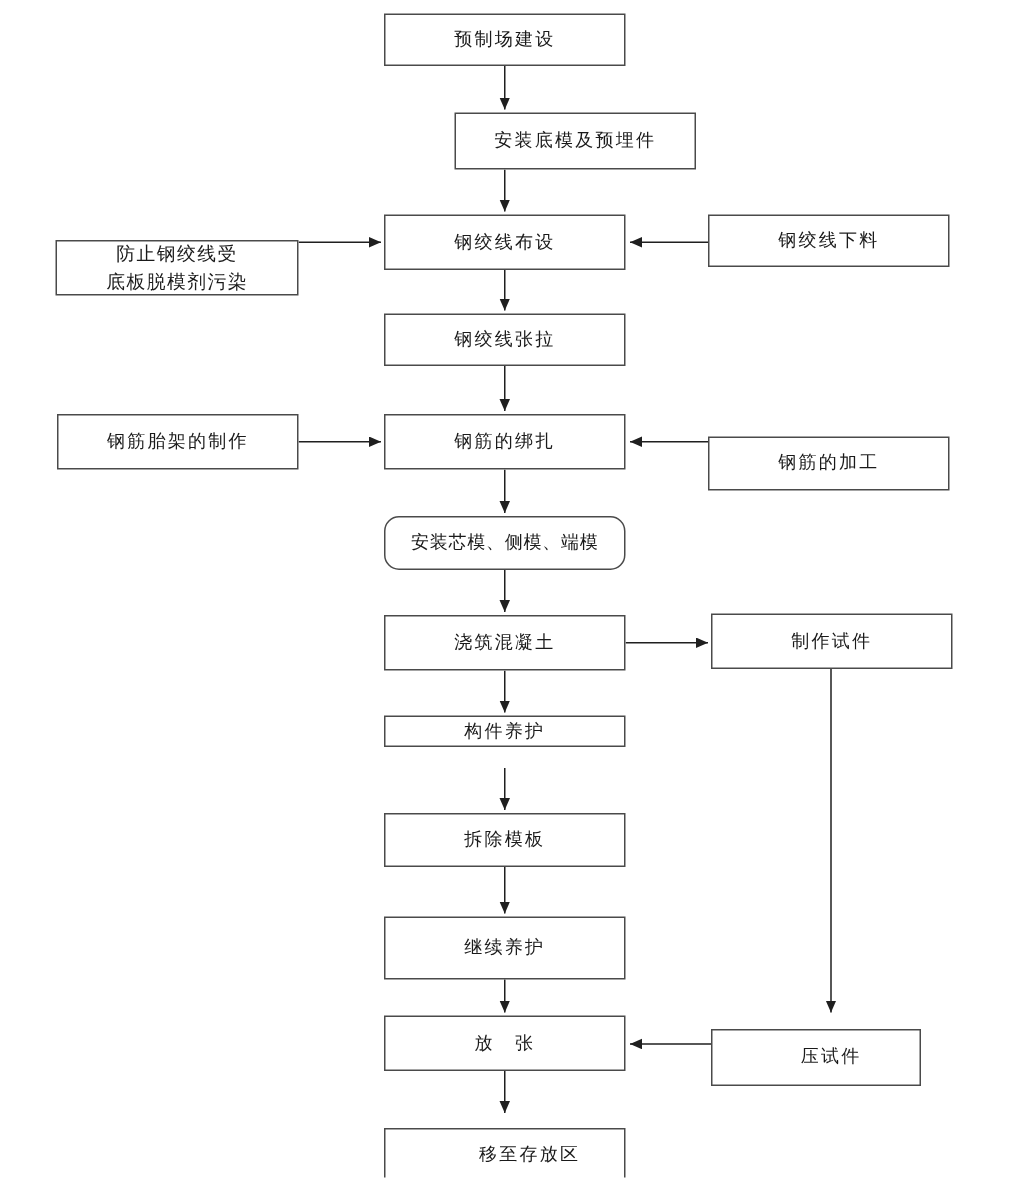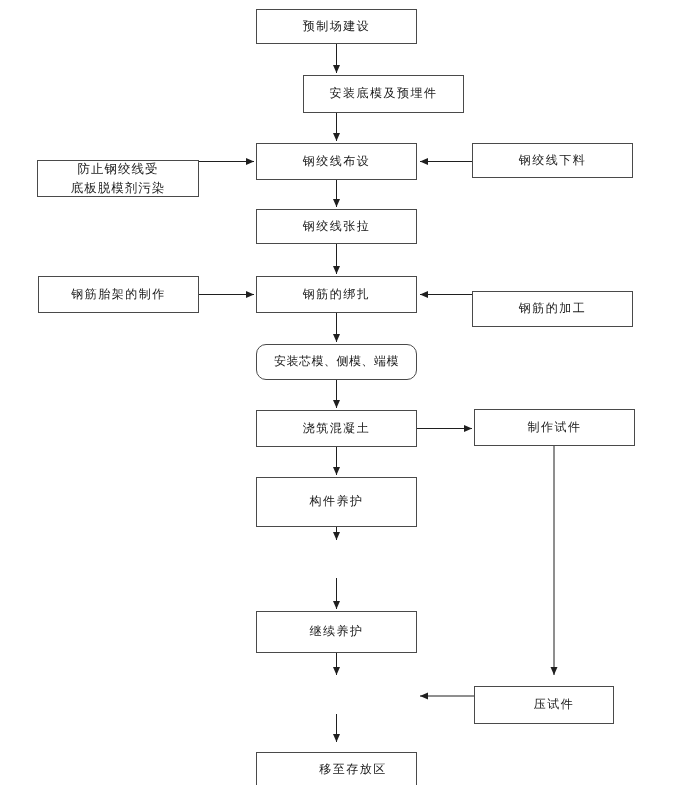--- a/index.html
+++ b/index.html
@@ -40,21 +40,21 @@
     letter-spacing:1px;
   }
   
   .m0 {left:256px; top:9px;   width:161px; height:35px;}
   .m1 {left:256px; top:75px;  width:161px; height:38px;margin-left:47px;}
   .m2 {left:256px; top:143px; width:161px; height:37px;}
   .m3 {left:256px; top:209px; width:161px; height:35px;}
   .m4 {left:256px; top:276px; width:161px; height:37px;}
   .m5 {left:256px; top:344px; width:161px; height:36px; letter-spacing:0.5px;border-radius:10px;}
   .m6 {left:256px; top:410px; width:161px; height:37px;}
-  .m7 {left:256px; top:477px; width:161px; height:50px;}
+  .m7 {left:256px; top:477px; width:161px; height:21px;}
   .m8 {left:256px; top:542px; width:161px; height:36px;}
   .m9 {left:256px; top:611px; width:161px; height:42px;}
   .m10{left:256px; top:677px; width:161px; height:37px;}
   .m11{left:256px; top:752px; width:161px; height:35px;padding-left:33px;}
   
   .l0 {left:37px;  top:160px; width:162px; height:37px;}
   .l1 {left:38px;  top:276px; width:161px; height:37px;}
   
   .r0 {left:472px; top:143px; width:161px; height:35px;}
   .r1 {left:472px; top:277px; width:161px; height:36px;margin-top:14px;}
@@ -97,21 +97,23 @@
   </svg>
 
   <div class="node m0">预制场建设</div>
   <div class="node m1">安装底模及预埋件</div>
   <div class="node m2">钢绞线布设</div>
   <div class="node m3">钢绞线张拉</div>
   <div class="node m4">钢筋的绑扎</div>
   <div class="node m5">安装芯模、侧模、端模</div>
   <div class="node m6">浇筑混凝土</div>
   <div class="node m7">构件养护</div>
+  <div class="node m8">拆除模板</div>
   <div class="node m9">继续养护</div>
+  <div class="node m10">放　张</div>
   <div class="node m11">移至存放区</div>
 
   <div class="node note l0">防止钢绞线受
 底板脱模剂污染</div>
   <div class="node l1">钢筋胎架的制作</div>
 
   <div class="node r0">钢绞线下料</div>
   <div class="node r1">钢筋的加工</div>
   <div class="node r2">制作试件</div>
   <div class="node r3">压试件</div>

